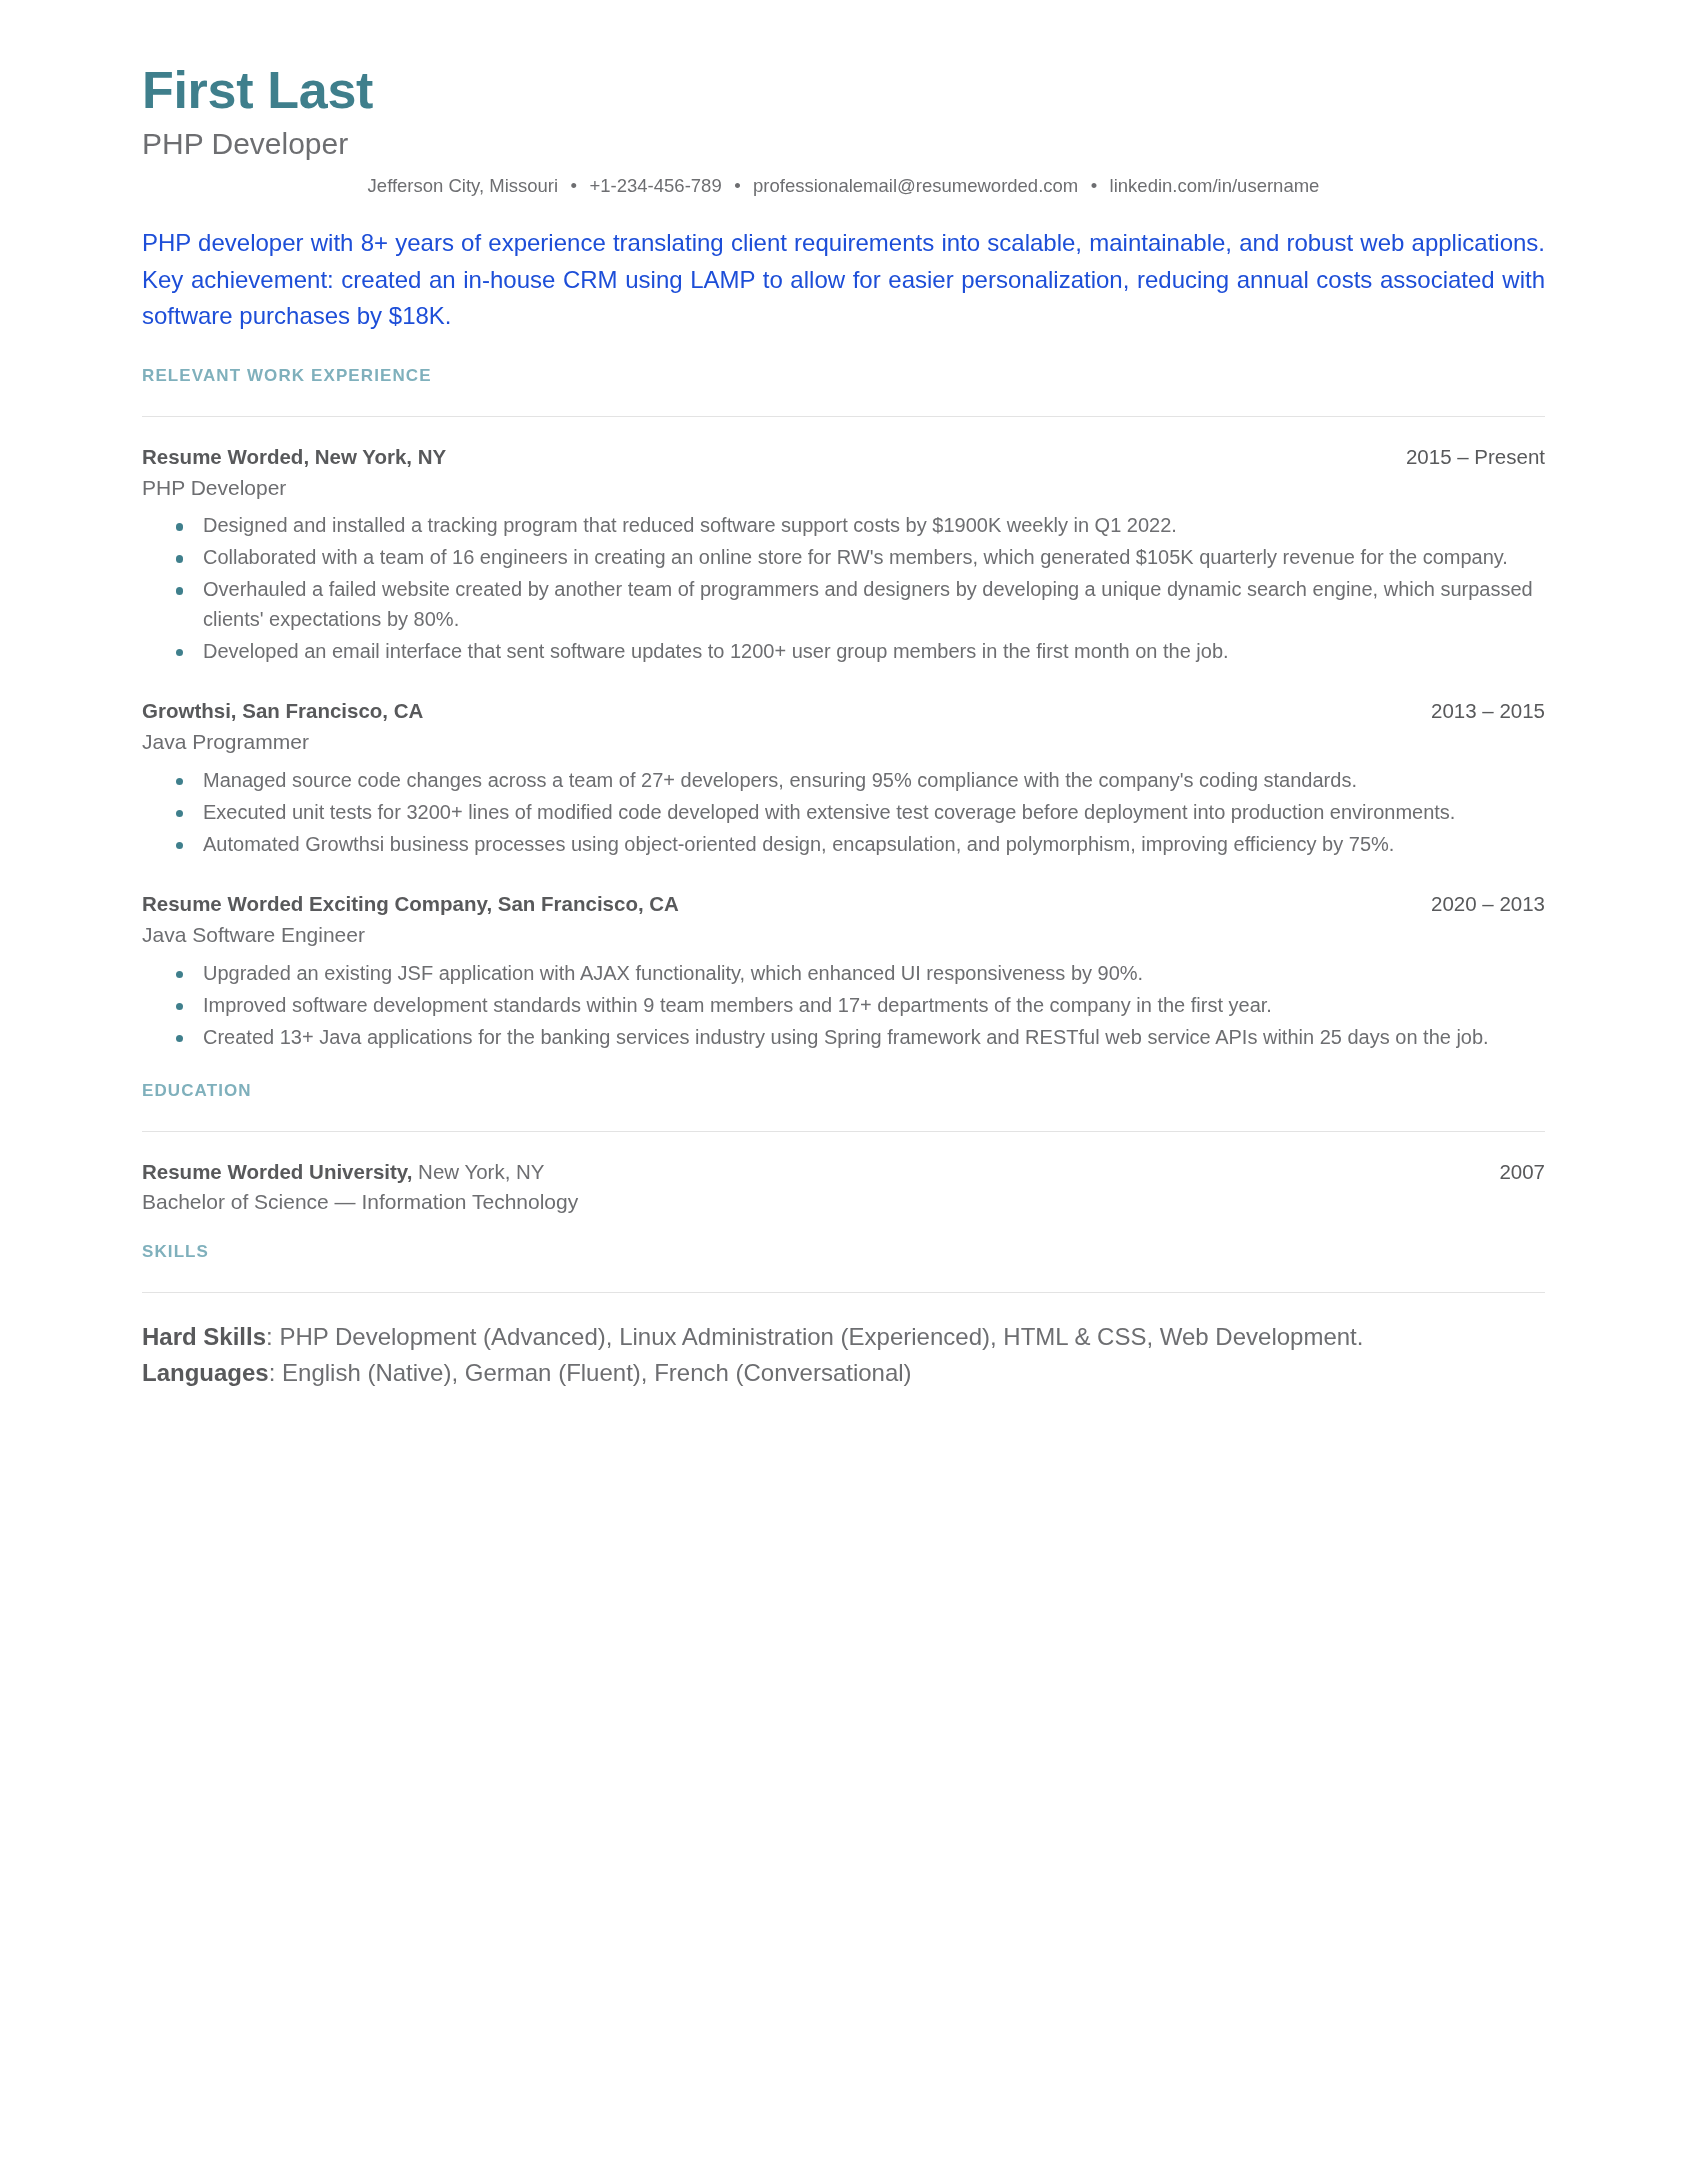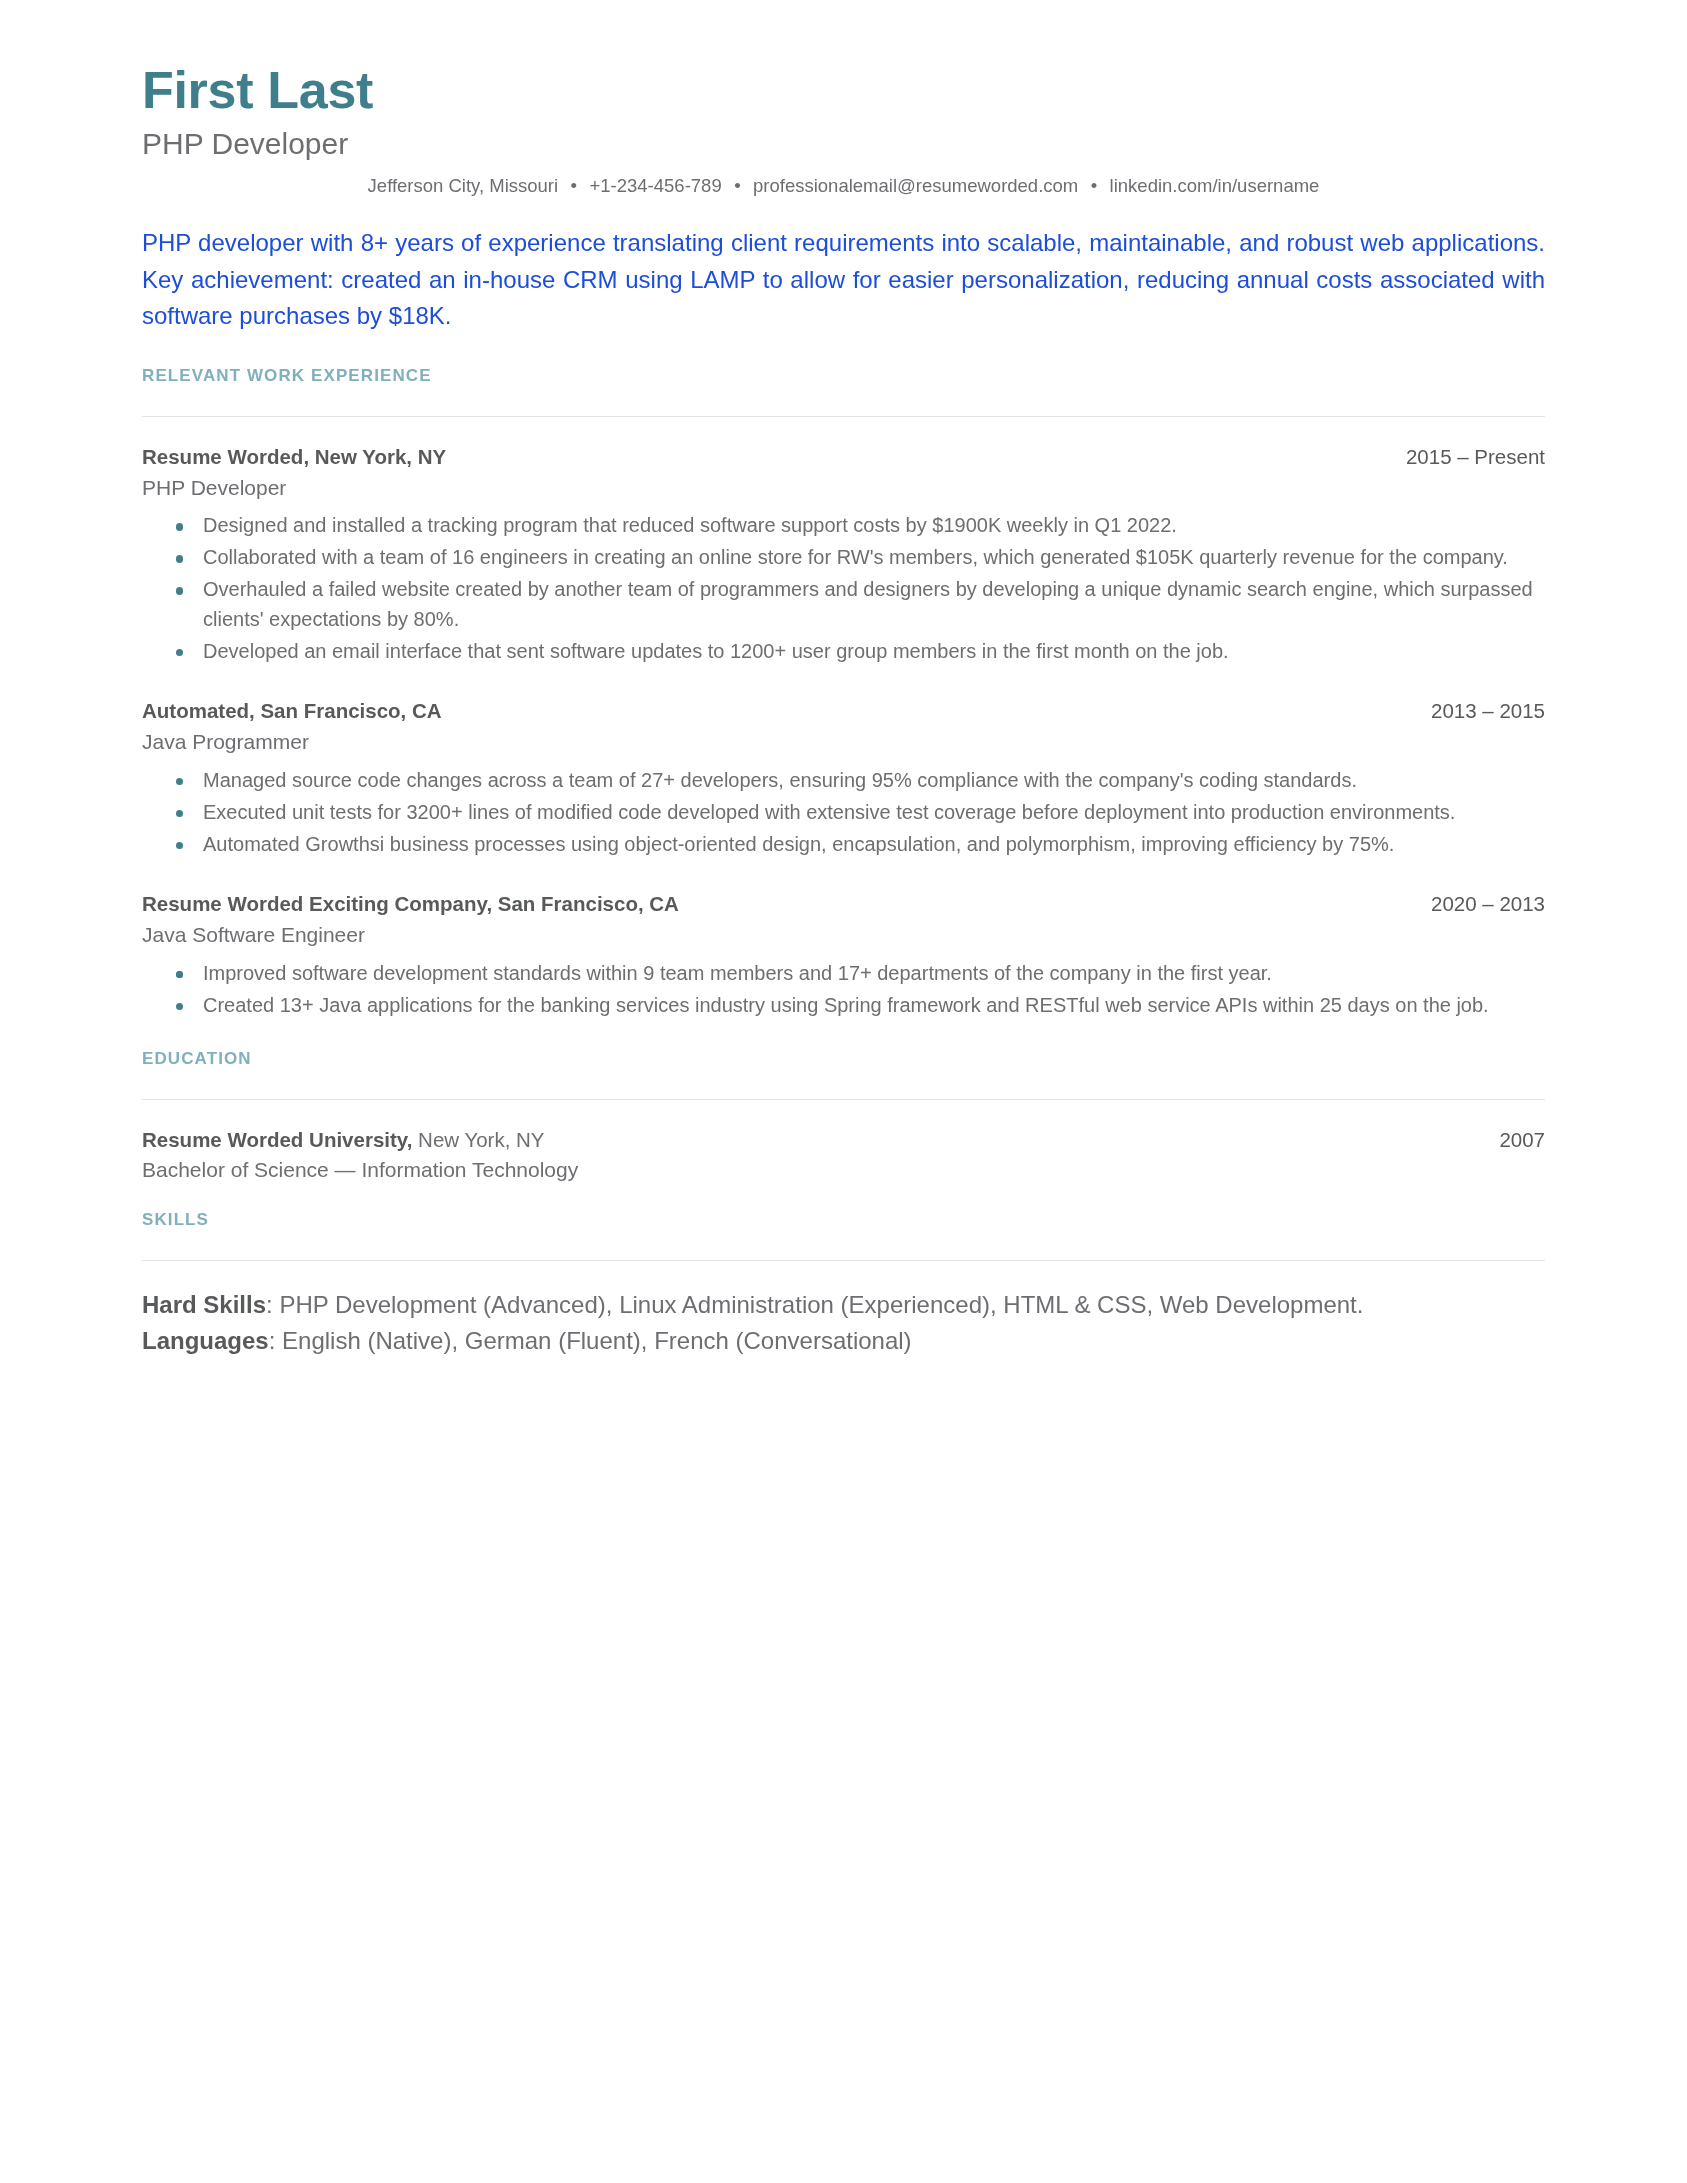--- a/index.html
+++ b/index.html
@@ -177,39 +177,39 @@
       <ul class="bullets">
         <li><span class="dot"></span><span>Designed and installed a tracking program that reduced software support costs by $1900K weekly in Q1 2022.</span></li>
         <li><span class="dot"></span><span>Collaborated with a team of 16 engineers in creating an online store for RW's members, which generated $105K quarterly revenue for the company.</span></li>
         <li><span class="dot"></span><span>Overhauled a failed website created by another team of programmers and designers by developing a unique dynamic search engine, which surpassed clients' expectations by 80%.</span></li>
         <li><span class="dot"></span><span>Developed an email interface that sent software updates to 1200+ user group members in the first month on the job.</span></li>
       </ul>
     </div>
 
     <div class="entry-block">
       <div class="entry-head">
-        <div class="entry-org">Automated, San Francisco, CA</div>
+        <div class="entry-org">Growthsi, San Francisco, CA</div>
         <div class="entry-dates">2013 – 2015</div>
       </div>
       <div class="entry-role">Java Programmer</div>
       <ul class="bullets">
         <li><span class="dot"></span><span>Managed source code changes across a team of 27+ developers, ensuring 95% compliance with the company's coding standards.</span></li>
         <li><span class="dot"></span><span>Executed unit tests for 3200+ lines of modified code developed with extensive test coverage before deployment into production environments.</span></li>
         <li><span class="dot"></span><span>Automated Growthsi business processes using object-oriented design, encapsulation, and polymorphism, improving efficiency by 75%.</span></li>
       </ul>
     </div>
 
     <div class="entry-block">
       <div class="entry-head">
         <div class="entry-org">Resume Worded Exciting Company, San Francisco, CA</div>
         <div class="entry-dates">2020 – 2013</div>
       </div>
       <div class="entry-role">Java Software Engineer</div>
       <ul class="bullets">
-        <li><span class="dot"></span></li>
+        <li><span class="dot"></span><span>Upgraded an existing JSF application with AJAX functionality, which enhanced UI responsiveness by 90%.</span></li>
         <li><span class="dot"></span><span>Improved software development standards within 9 team members and 17+ departments of the company in the first year.</span></li>
         <li><span class="dot"></span><span>Created 13+ Java applications for the banking services industry using Spring framework and RESTful web service APIs within 25 days on the job.</span></li>
       </ul>
     </div>
   </div>
 
   <div class="section-gap"></div>
 
   <div>
     <div class="section-heading">EDUCATION</div>

